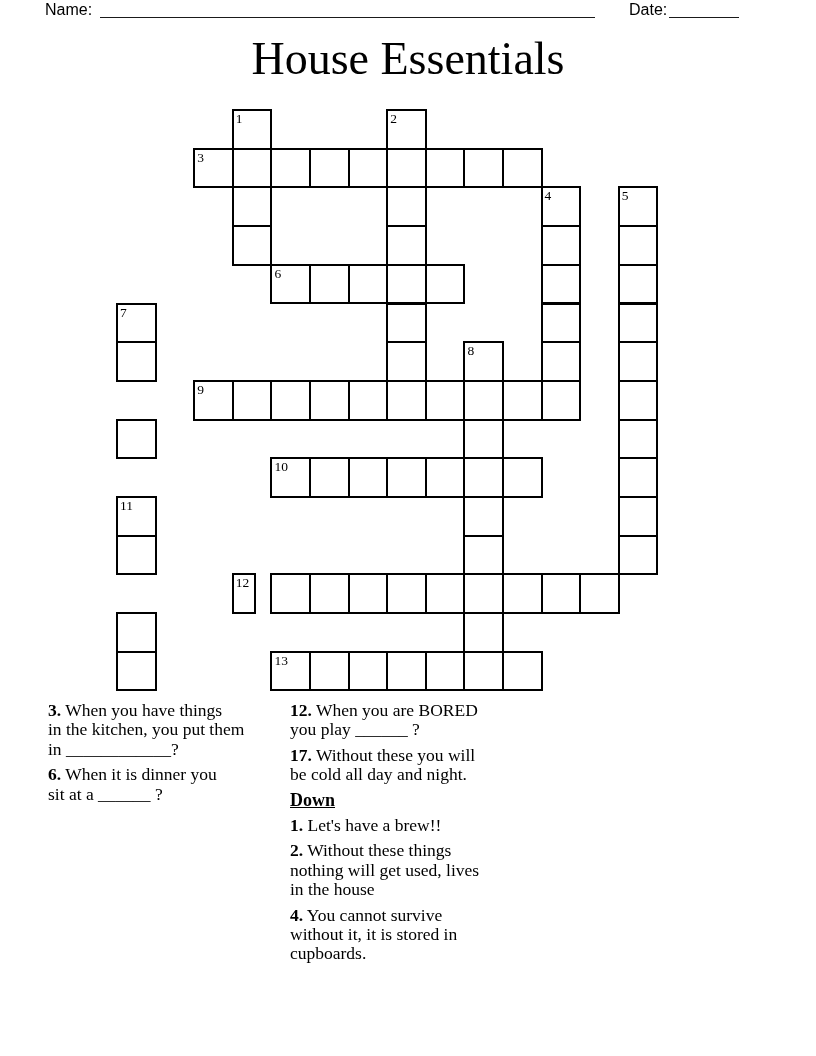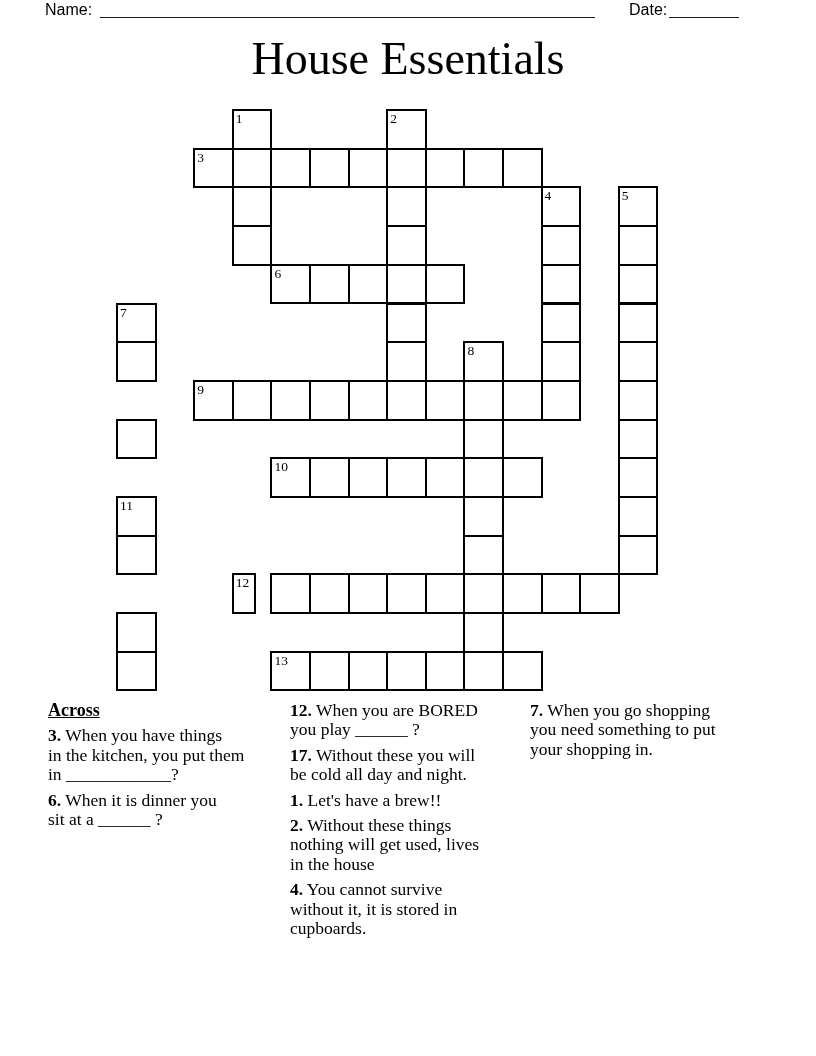--- a/index.html
+++ b/index.html
@@ -141,28 +141,27 @@
       </div>
       <div class="cell" style="left: 309px; top: 650.8px; width: 40.6px; height: 40.7px;"></div>
       <div class="cell" style="left: 347.6px; top: 650.8px; width: 40.6px; height: 40.7px;"></div>
       <div class="cell" style="left: 386.2px; top: 650.8px; width: 40.6px; height: 40.7px;"></div>
       <div class="cell" style="left: 424.8px; top: 650.8px; width: 40.6px; height: 40.7px;"></div>
       <div class="cell" style="left: 463.4px; top: 650.8px; width: 40.6px; height: 40.7px;"></div>
       <div class="cell" style="left: 502px; top: 650.8px; width: 40.6px; height: 40.7px;"></div>
     </div>
 
   <div class="clue-col" style="left:48px;width:238px">
-      <div class="clue-header">Across</div>
       <div class="clue"><b>3.</b> When you have things<br>in the kitchen, you put them<br>in ____________?</div>
       <div class="clue"><b>6.</b> When it is dinner you<br>sit at a ______ ?</div>
     </div>
   <div class="clue-col" style="left:290px;width:240px">
       <div class="clue"><b>12.</b> When you are BORED<br>you play ______ ?</div>
       <div class="clue"><b>17.</b> Without these you will<br>be cold all day and night.</div>
+      <div class="clue-header">Down</div>
       <div class="clue"><b>1.</b> Let's have a brew!!</div>
       <div class="clue"><b>2.</b> Without these things<br>nothing will get used, lives<br>in the house</div>
       <div class="clue"><b>4.</b> You cannot survive<br>without it, it is stored in<br>cupboards.</div>
     </div>
   <div class="clue-col" style="left:530px;width:254px">
-      <div class="clue"><b>7.</b> When you go shopping<br>you need something to put<br>your shopping in.</div>
     </div>
 
 </div>
 
 </body></html>

